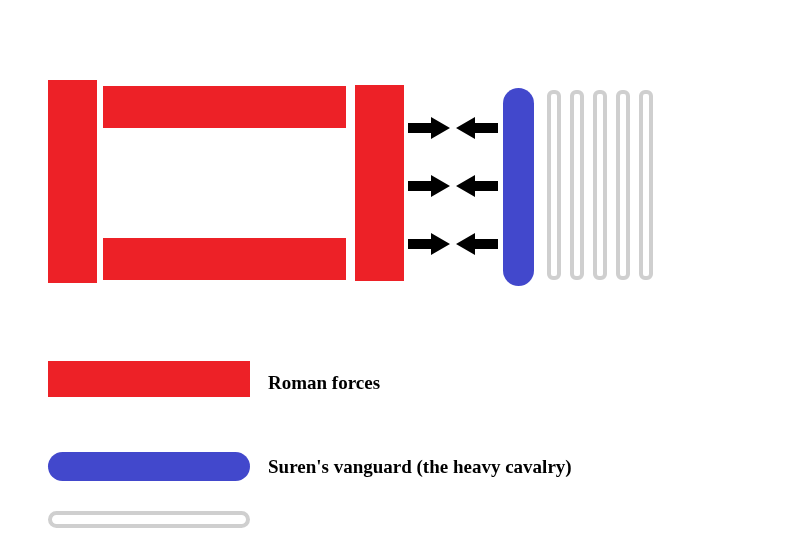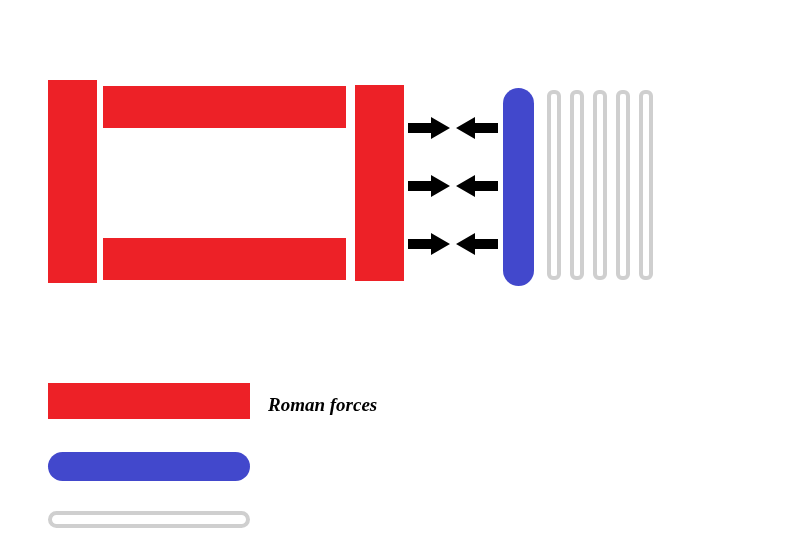--- a/index.html
+++ b/index.html
@@ -130,26 +130,27 @@
   <div class="shape gray-bar" style="left:547px; top:90px; width:14px; height:190px;"></div>
   <div class="shape gray-bar" style="left:570px; top:90px; width:14px; height:190px;"></div>
   <div class="shape gray-bar" style="left:593px; top:90px; width:14px; height:190px;"></div>
   <div class="shape gray-bar" style="left:616px; top:90px; width:14px; height:190px;"></div>
   <div class="shape gray-bar" style="left:639px; top:90px; width:14px; height:190px;"></div>
 
 </div>
 
 <div class="legend">
 
-  <div class="legend-row" style="top:383px;font-style:italic;">
+  <div class="legend-row" style="top:361px;">
     <div class="legend-swatch swatch-red"></div>
     <div class="legend-label" style="top:12px;">Roman forces</div>
   </div>
 
   <div class="legend-row" style="top:452px;">
     <div class="legend-swatch swatch-blue"></div>
+    <div class="legend-label" style="top:5px;">Suren's vanguard (the heavy cavalry)</div>
   </div>
 
   <div class="legend-row" style="top:511px;">
     <div class="legend-swatch swatch-gray"></div>
   </div>
 
 </div>
 
 </body></html>

